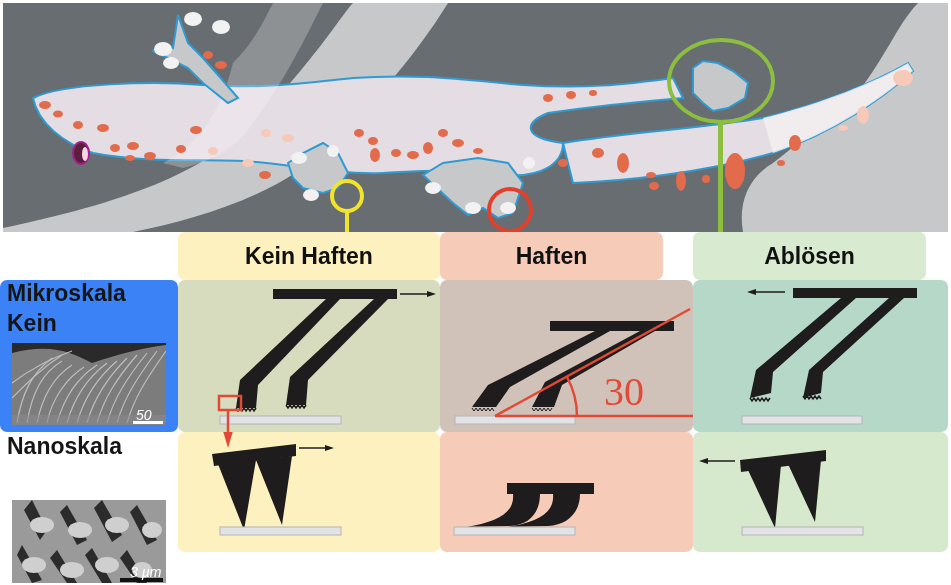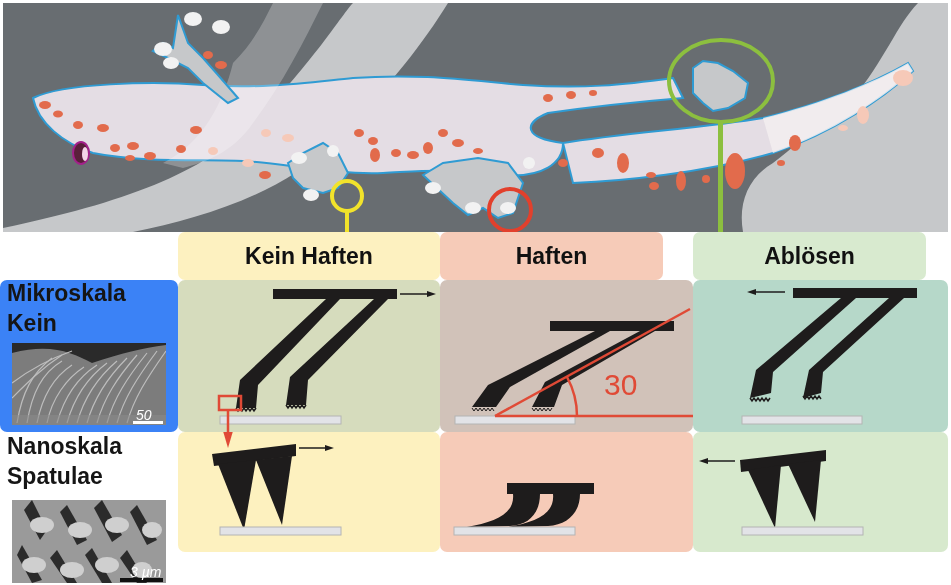--- a/index.html
+++ b/index.html
@@ -4,21 +4,21 @@
 <style>
   html,body{margin:0;padding:0;background:#ffffff;}
   body{width:951px;height:585px;position:relative;overflow:hidden;font-family:"Liberation Sans",sans-serif;}
   .abs{position:absolute;}
   #hero{left:3px;top:3px;width:945px;height:229px;overflow:hidden;}
   .cell{position:absolute;border-radius:7px;}
   .hdr{font-weight:bold;font-size:23px;color:#111;display:flex;align-items:center;justify-content:center;}
   .rowlabel{font-weight:bold;font-size:23px;line-height:30px;color:#151515;}
   .micro{position:absolute;overflow:hidden;border:0;}
   .scalebar-label{position:absolute;color:#fff;font-size:14px;font-style:italic;}
-  .num30{position:absolute;color:#e04a36;font-size:30px;}
+  .num30{position:absolute;color:#e04a36;font-size:40px;font-family:Liberation Serif, serif;}
 </style>
 </head>
 <body>
 
 <div id="hero" class="abs">
   <svg width="945" height="229" viewBox="0 0 945 229" xmlns="http://www.w3.org/2000/svg">
     <rect x="0" y="0" width="945" height="229" fill="#686d71"></rect>
 
     <path d="M0,225 C120,200 200,170 250,120 C310,60 340,10 350,0 L445,0 C420,40 390,80 330,140 C280,190 200,215 130,229 L0,229 Z" fill="#c6c8ca"></path>
 
@@ -192,21 +192,20 @@
     <path d="M110,116 l2,3 l2,-3 l2,3 l2,-3 l2,3 l2,-3 l2,3 l2,-3 l2,3" stroke="#1e1c1c" fill="none" stroke-width="1.5"></path>
     <line x1="60" y1="12" x2="92" y2="12" stroke="#1e1c1c" stroke-width="1.5"></line>
     <polygon points="54,12 63,9 63,15" fill="#1e1c1c"></polygon>
     <rect x="49" y="136" width="120" height="8" fill="#e2e3e7" stroke="#b4b4b4" stroke-width="1"></rect>
   </svg>
 </div>
 
 <div class="cell" style="left:0;top:432px;width:178px;height:194px;background:#ffffff;">
   <div class="rowlabel" style="position:absolute;left:7px;top:-1px;">
     <div>Nanoskala</div>
-    <div>Spatulae</div>
   </div>
   <div class="micro" style="left:12px;top:68px;width:154px;height:83px;">
     <svg width="154" height="83" viewBox="0 0 154 83">
       <rect width="154" height="83" fill="#9a9a9a"></rect>
       <g fill="#2b2b2b">
         <path d="M20,0 L35,30 L28,40 L12,10 Z"></path>
           <path d="M55,5 L75,40 L65,45 L48,12 Z"></path>
         <path d="M90,0 L110,35 L100,42 L82,8 Z"></path>
           <path d="M125,5 L145,40 L135,45 L118,12 Z"></path>
         <path d="M10,45 L30,80 L20,83 L5,55 Z"></path>

